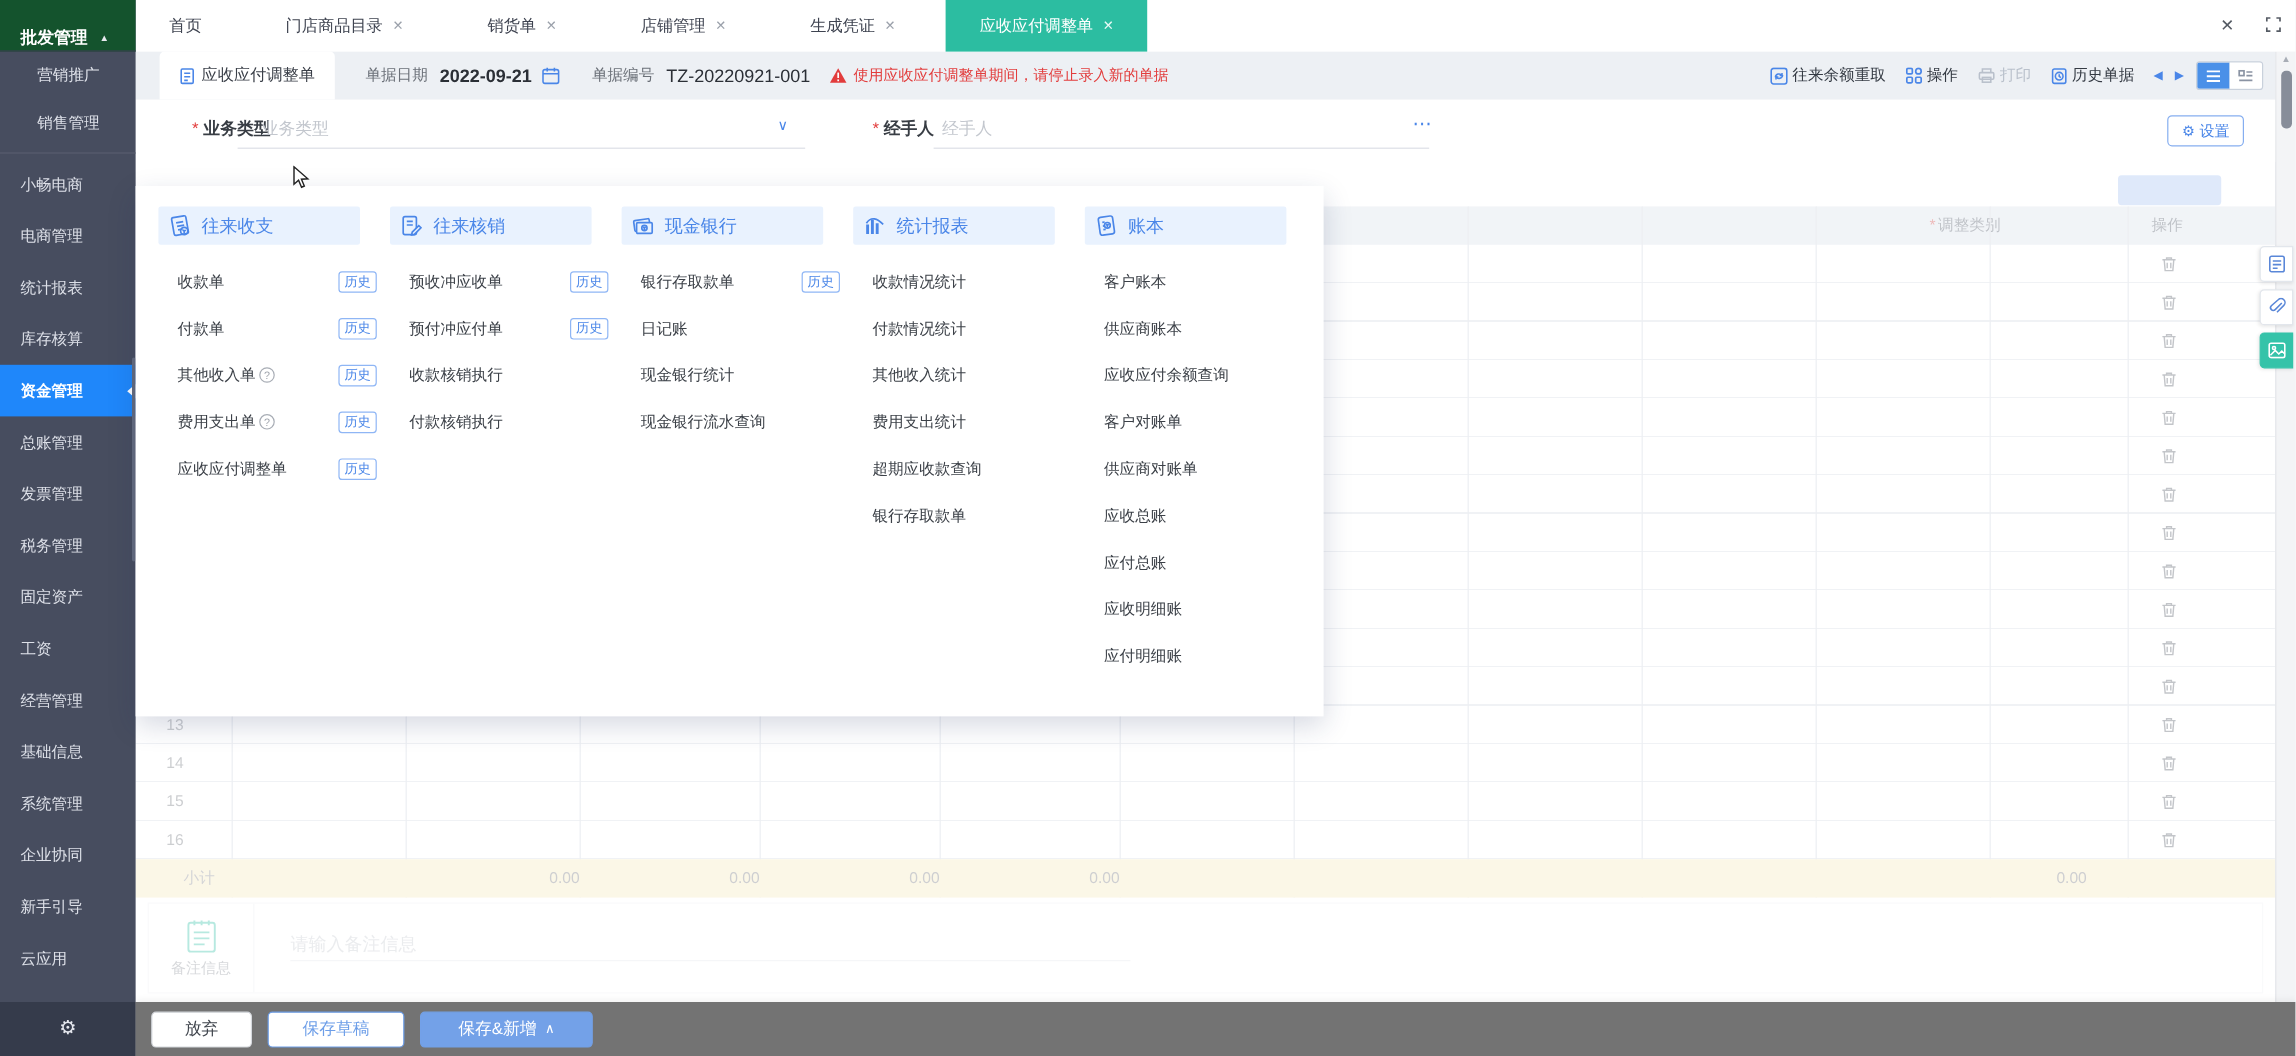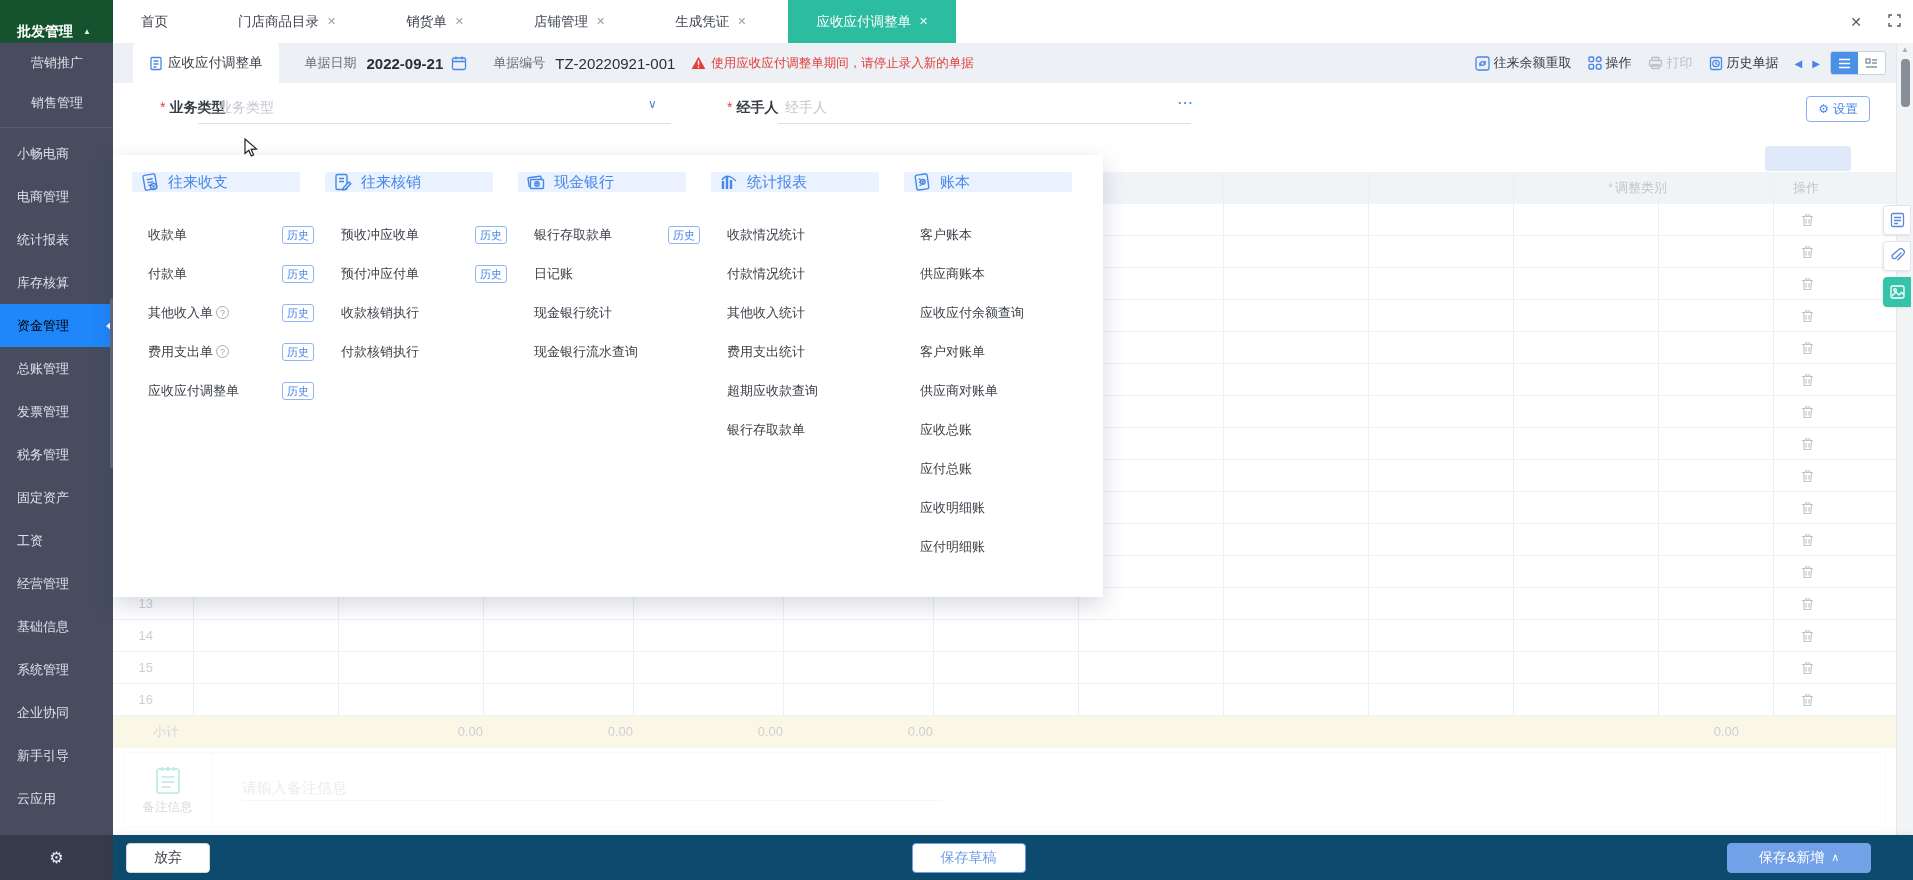--- a/index.html
+++ b/index.html
@@ -7,21 +7,21 @@
   body { font-family:"Liberation Sans","DejaVu Sans",sans-serif; background:#f0f2f5; position:relative; }
   .abs { position:absolute; }
 
   
   #sidebar { left:0; top:0; width:113px; height:880px; background:#474d5f; z-index:5; }
   #sidebar-header { height:43px; line-height:62px; color:#fff; font-size:14px; font-weight:bold; padding-left:17px; background:#14532d; border-bottom:1px solid #3a4050; cursor:pointer; }
   #sidebar-header .tri { font-size:8px; vertical-align:2px; margin-left:6px; color:#e8eaf0; }
   .side-sub { height:40px; line-height:40px; color:#dde0e8; font-size:13px; padding-left:31px; cursor:pointer; }
   .side-divider { height:1px; background:#585e6f; margin:4px 0; }
   .side-item { height:43px; line-height:43px; color:#dde0e8; font-size:13px; padding-left:17px; cursor:pointer; position:relative; }
-  .side-item.active { background:#1f87fa; color:#000000; }
+  .side-item.active { background:#1f87fa; color:#ffffff;font-weight:bold; }
   .side-item.active .notch { position:absolute; right:0; top:50%; margin-top:-6px; width:0; height:0; border-top:6px solid transparent; border-bottom:6px solid transparent; border-right:7px solid #ffffff; }
   #side-scroll-thumb { right:0; top:298px; width:3px; height:170px; background:#646b7e; border-radius:2px; }
   #sidebar-footer { position:absolute; bottom:0; left:0; width:113px; height:45px; background:#353b4b; text-align:center; line-height:45px; color:#e6e8ef; font-size:16px; cursor:pointer; }
 
   
   #tabbar { left:113px; top:0; right:0; height:43px; background:#fff; display:flex; align-items:stretch; z-index:4; }
   .tab { display:flex; align-items:center; padding:0 28px; margin-right:14px; font-size:13.5px; color:#3e4350; cursor:pointer; white-space:nowrap; }
   .tab .x { margin-left:8px; font-size:11px; color:#9ba1ab; }
   .tab.active { background:#2cbda1; color:#fff; }
   .tab.active .x { color:#eafaf6; }
@@ -76,37 +76,37 @@
   .subval { position:absolute; width:80px; text-align:right; line-height:32px; font-size:13px; color:#74777e; }
   #remark-card { position:absolute; left:10px; top:617px; width:1763px; height:76px; background:#fff; border:1px solid #f0f1f4; display:flex; }
   #remark-left { width:88px; border-right:1px solid #eceef2; display:flex; flex-direction:column; align-items:center; justify-content:center; }
   #remark-left .lab { font-size:12.5px; color:#8e939b; margin-top:4px; }
   #remark-input { border:none; outline:none; font-size:15px; color:#666; width:700px; margin:22px 0 0 30px; height:26px; border-bottom:1px solid #e4e7ec; background:transparent; }
   #remark-input::placeholder { color:#c6cad1; }
 
   
   #panel { left:113px; top:155px; width:990px; height:442px; background:#fff; box-shadow:0 8px 22px rgba(25,45,95,.18); z-index:50; }
   .col { position:absolute; top:0; width:193px; height:442px; }
-  .banner { position:absolute; left:0; top:17px; width:168px; height:20px; background:#e9f2fe; display:flex; align-items:center; border-radius:2px; }
+  .banner { position:absolute; left:0; top:17px; width:168px; height:32px; background:#e9f2fe; display:flex; align-items:center; border-radius:2px; }
   .banner svg { margin-left:8px; }
   .banner .t { font-size:15px; color:#4a86e8; margin-left:8px; }
   .mitem { position:absolute; left:16px; height:28px; line-height:28px; font-size:13px; color:#3c4148; cursor:pointer; white-space:nowrap; }
   .help { display:inline-block; width:13px; height:13px; border:1px solid #a8adb5; border-radius:50%; font-size:9px; line-height:12px; text-align:center; color:#a0a5ad; vertical-align:1px; margin-left:3px; }
   .hist { position:absolute; height:18px; line-height:17px; padding:0 4px; border:1px solid #8fb6f5; border-radius:3px; color:#4a86e8; font-size:11px; background:#fff; cursor:pointer; }
 
   
   #vscroll { right:0; top:43px; width:17px; height:792px; background:#f3f4f6; border-left:1px solid #e4e6ea; z-index:2; }
   #vscroll .up { text-align:center; font-size:8px; color:#a8adb6; line-height:14px; cursor:pointer; }
   #vscroll .thumb { position:absolute; left:4px; top:16px; width:9px; height:48px; background:#878d99; border-radius:4px; cursor:pointer; }
   #util-strip { right:2px; top:205px; width:28px; z-index:60; }
   .util-btn { width:28px; height:30px; background:#fff; border:1px solid #e2e6ec; border-radius:4px 0 0 4px; box-shadow:-1px 1px 3px rgba(0,0,0,.08); display:flex; align-items:center; justify-content:center; margin-bottom:6px; cursor:pointer; }
   .util-btn.teal { background:#35c3a9; border-color:#35c3a9; }
 
   
-  #footerbar { left:113px; bottom:0; right:0; height:45px; background:#0c4a6e; box-shadow:0 -2px 6px rgba(0,0,0,.06); display:flex; align-items:center; justify-content:space-between; padding-right:42px; z-index:70; }
+  #footerbar { left:113px; bottom:0; right:0; height:45px; background:#737373; box-shadow:0 -2px 6px rgba(0,0,0,.06); display:flex; align-items:center; justify-content:flex-start; padding-right:42px; z-index:70; }
   .fbtn { height:30px; border-radius:4px; font-size:14px; display:flex; align-items:center; justify-content:center; cursor:pointer; margin-left:13px; }
   #btn-discard { width:84px; background:#fff; border:1px solid #d4d7dc; color:#3f444c; }
   #btn-draft { width:114px; background:#fff; border:1px solid #6d9ee8; color:#6d9ee8; }
   #btn-savenew { width:144px; background:#73a1e8; border:1px solid #73a1e8; color:#fff; }
   #btn-savenew .caret { font-size:11px; margin-left:7px; }
 
   #cursor { left:244px; top:138px; z-index:200; }
 </style>
 </head>
 <body>

